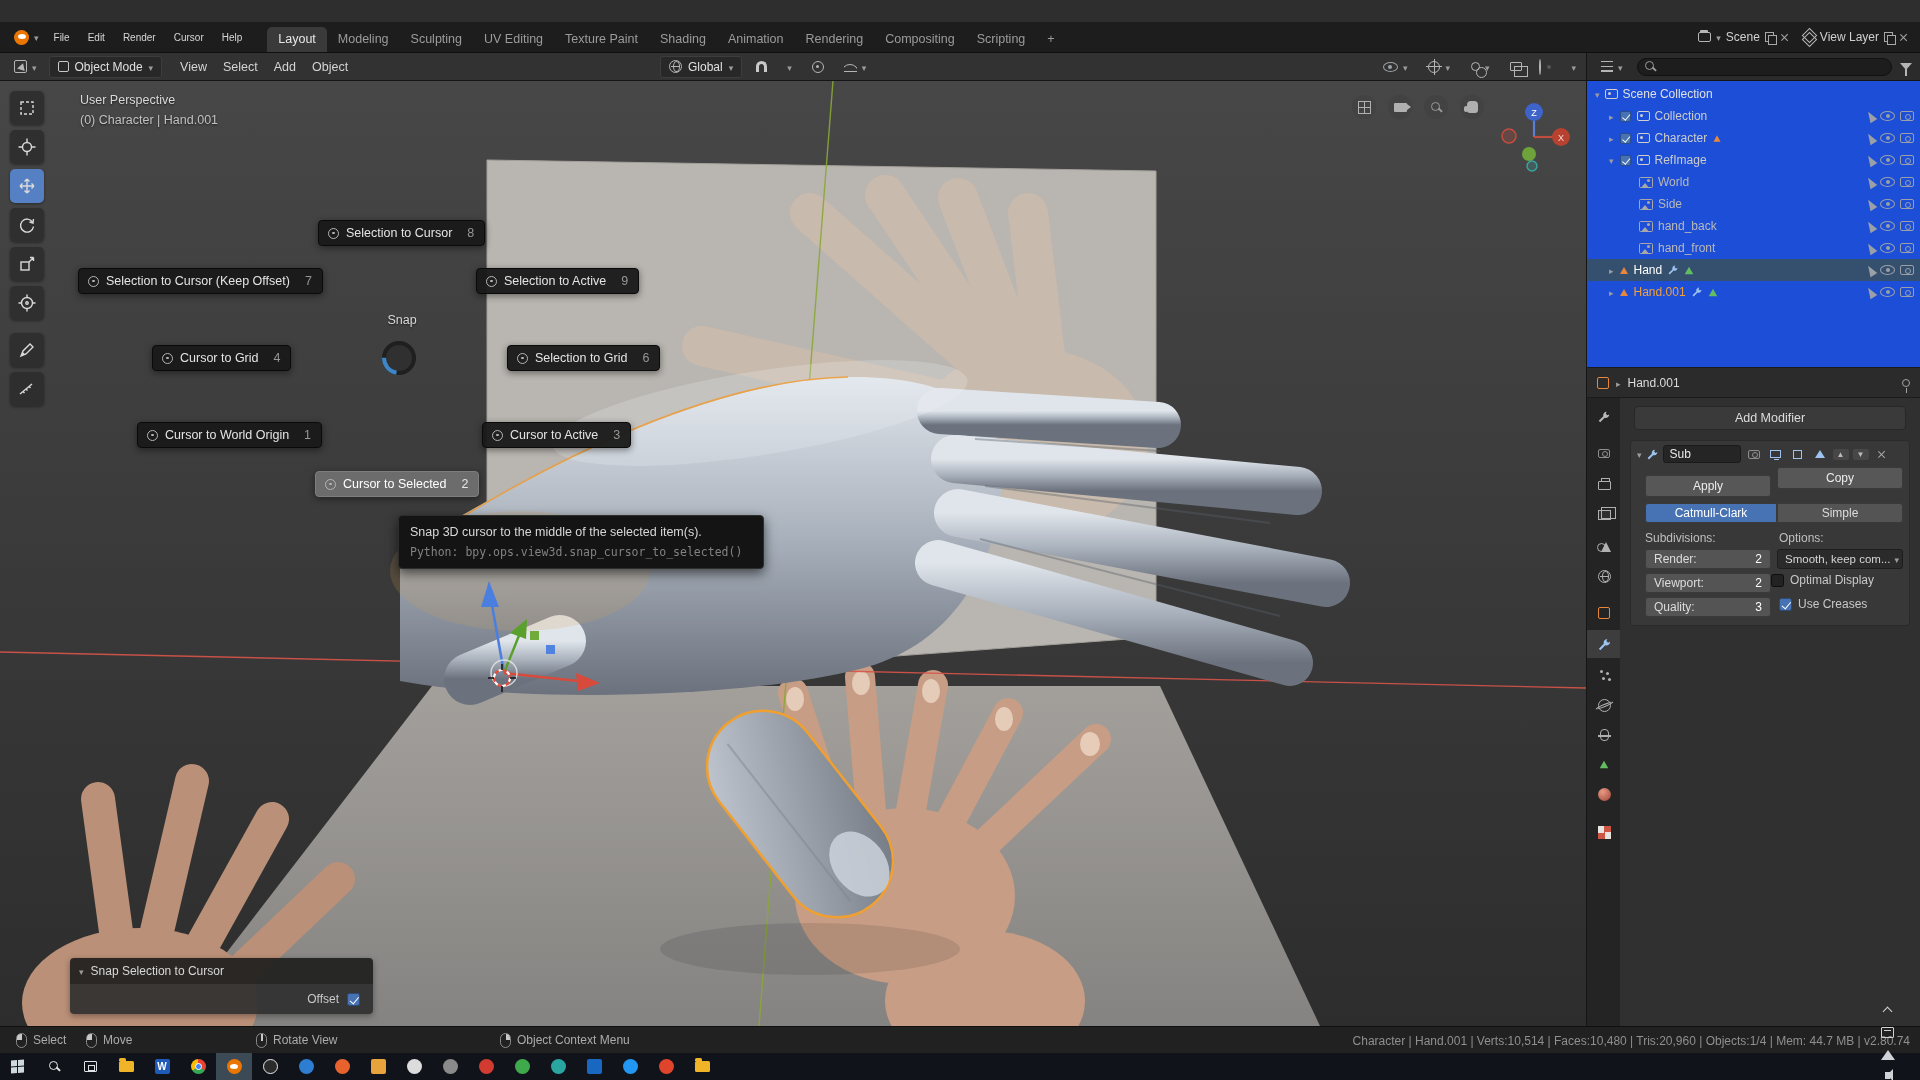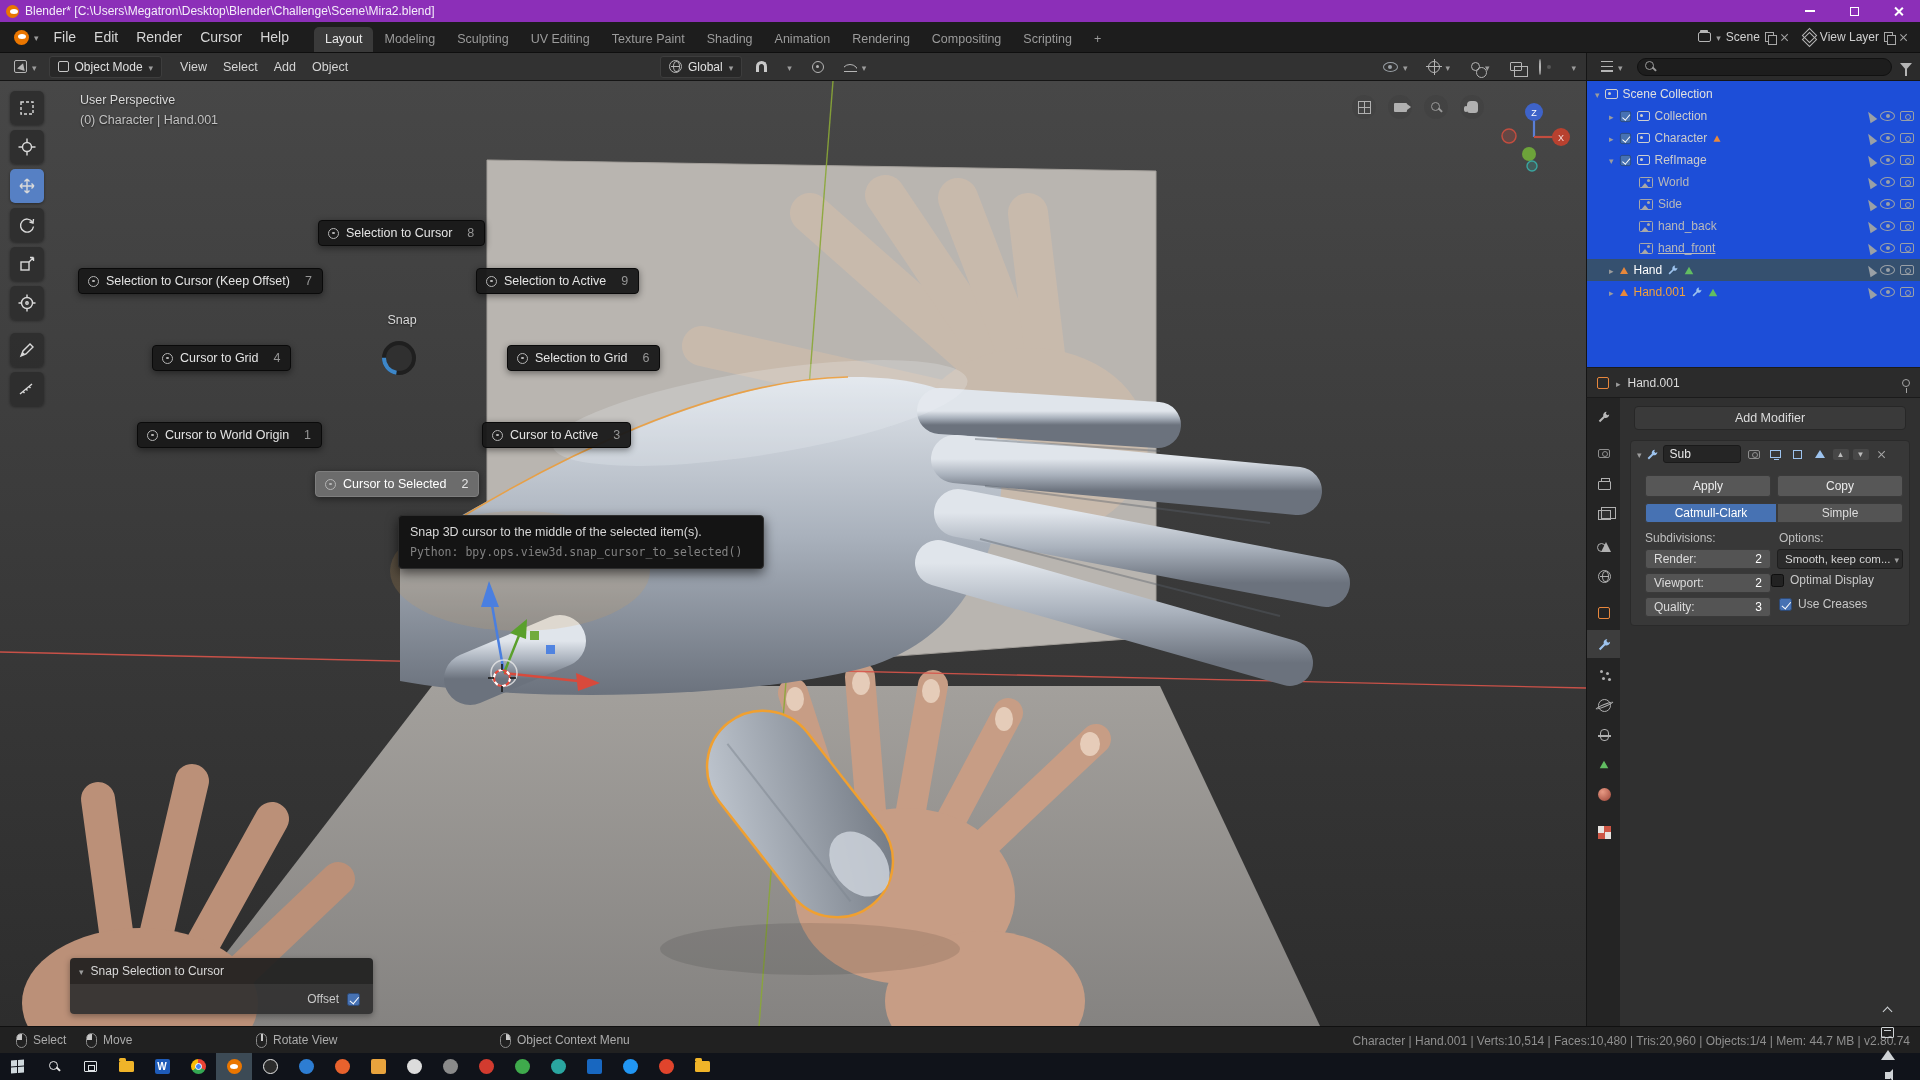--- a/index.html
+++ b/index.html
@@ -15,21 +15,21 @@
   .wc-min{width:10px;height:2px;background:#fff;}
   .wc-max{width:9px;height:9px;border:1.3px solid #fff;}
   .wc-x{position:relative;width:11px;height:11px;}
   .wc-x::before,.wc-x::after{content:"";position:absolute;left:5px;top:0;width:1.6px;height:11px;background:#fff;}
   .wc-x::before{transform:rotate(45deg);} .wc-x::after{transform:rotate(-45deg);}
 
   
   .menubar{position:absolute;left:0;top:22px;width:1920px;height:31px;background:#1d1d1d;display:flex;align-items:center;padding-left:8px;border-bottom:1px solid #0f0f0f;}
   .blend{width:15px;height:15px;border-radius:50%;background:#ea7600;position:relative;flex:none;}
   .blend::after{content:"";position:absolute;left:3.5px;top:4.5px;width:8px;height:5px;border-radius:50%;background:#fff;}
-  .menuitem{padding:0 9px;color:#d6d6d6;font-size:14px;height:100%;display:flex;align-items:center;}
+  .menuitem{padding:0 9px;color:#d6d6d6;font-size:10px;height:100%;display:flex;align-items:center;}
   .tabs{display:flex;align-items:flex-end;height:100%;margin-left:16px;}
   .tab{height:25px;line-height:25px;padding:0 11px;color:#9b9b9b;font-size:12.5px;border-radius:5px 5px 0 0;}
   .tab.active{background:#3a3a3a;color:#e8e8e8;}
   .menubar-right{margin-left:auto;display:flex;align-items:center;gap:14px;padding-right:12px;}
   .selgrp{display:flex;align-items:center;gap:5px;color:#d0d0d0;}
   .car::before{content:"▾";font-size:9px;color:#9c9c9c;}
   .car.r::before{content:"▸";}
   .ic{position:relative;display:inline-block;flex:none;}
   .ic-scene{width:13px;height:10px;border:1.2px solid #b5b5b5;border-radius:2px;}
   .ic-scene::before{content:"";position:absolute;top:-3.5px;left:1px;width:8px;height:3px;background:#b5b5b5;border-radius:1px 1px 0 0;}
@@ -222,35 +222,20 @@
   .spk::after{content:"";position:absolute;left:2px;top:-3px;border-top:6.5px solid transparent;border-bottom:6.5px solid transparent;border-right:6.5px solid #cfd3d6;}
   .notif{width:13px;height:11px;border:1.3px solid #cfd3d6;border-radius:1px;position:relative;}
   .notif::after{content:"";position:absolute;left:2px;top:2px;right:2px;height:1.3px;background:#cfd3d6;}
   .ttime{font-size:12px;color:#f0f0f0;}
 </style>
 </head>
 <body>
 
 <div class="screen">
 
-  <div class="titlebar">
-    <span class="blend" style="width:13px;height:13px;"></span>
-    <span class="ttl">Blender* [C:\Users\Megatron\Desktop\Blender\Challenge\Scene\Mira2.blend]</span>
-    <div class="wbtns">
-      <div class="wbtn">
-          <span class="wc-min"></span>
-        </div>
-      <div class="wbtn">
-          <span class="wc-max"></span>
-        </div>
-      <div class="wbtn">
-          <span class="wc-x"></span>
-        </div>
-    </div>
-  </div>
 
   <div class="menubar">
     <div class="hbtn">
         <span class="blend"></span>
         <span class="car"></span>
       </div>
     <div class="menuitem">File</div>
     <div class="menuitem">Edit</div>
     <div class="menuitem">Render</div>
     <div class="menuitem">Cursor</div>
@@ -657,21 +642,21 @@
       <span class="ic ic-cam2"></span>
     </div>
     <div class="orow" style="top:134px;padding-left:52px;color:#b9b9b9;">
       <span class="ic ic-img"></span>
       <span class="olabel">hand_back</span>
       <span class="spacer"></span>
       <span class="ic ic-ptr"></span>
       <span class="ic ic-eye"></span>
       <span class="ic ic-cam2"></span>
     </div>
-    <div class="orow" style="top:156px;padding-left:52px;color:#b9b9b9;text-decoration:underline;">
+    <div class="orow" style="top:156px;padding-left:52px;color:#b9b9b9;">
       <span class="ic ic-img"></span>
       <span class="olabel">hand_front</span>
       <span class="spacer"></span>
       <span class="ic ic-ptr"></span>
       <span class="ic ic-eye"></span>
       <span class="ic ic-cam2"></span>
     </div>
     <div class="orow" style="top:178px;padding-left:22px;background:#35506f;color:#ffffff;">
       <span class="car r"></span>
       <span class="tri" style="transform:scale(.8);"></span>
@@ -776,21 +761,21 @@
             <span class="ic ic-sqdots"></span>
           </span>
         <span class="mtog">
             <span class="ic ic-tri-b"></span>
           </span>
         <span class="udbtn">▲</span>
         <span class="udbtn">▼</span>
         <span class="ic ic-x" style="margin-left:4px;"></span>
       </div>
       <div class="btn" style="left:14px;top:34px;width:126px;">Apply</div>
-      <div class="btn" style="left:146px;top:34px;width:126px;">Copy</div>
+      <div class="btn" style="left:146px;top:26px;width:126px;">Copy</div>
       <div class="seg on" style="left:14px;top:62px;width:132px;border-radius:3px 0 0 3px;">Catmull-Clark</div>
       <div class="seg off" style="left:146px;top:62px;width:126px;border-radius:0 3px 3px 0;">Simple</div>
       <div class="plabel" style="left:14px;top:90px;">Subdivisions:</div>
       <div class="plabel" style="left:148px;top:90px;">Options:</div>
       <div class="num-field" style="left:14px;top:108px;width:126px;">
         <span>Render:</span>
         <span class="v">2</span>
       </div>
       <div class="ddl" style="left:146px;top:108px;width:126px;">
         <span>Smooth, keep com...</span>

